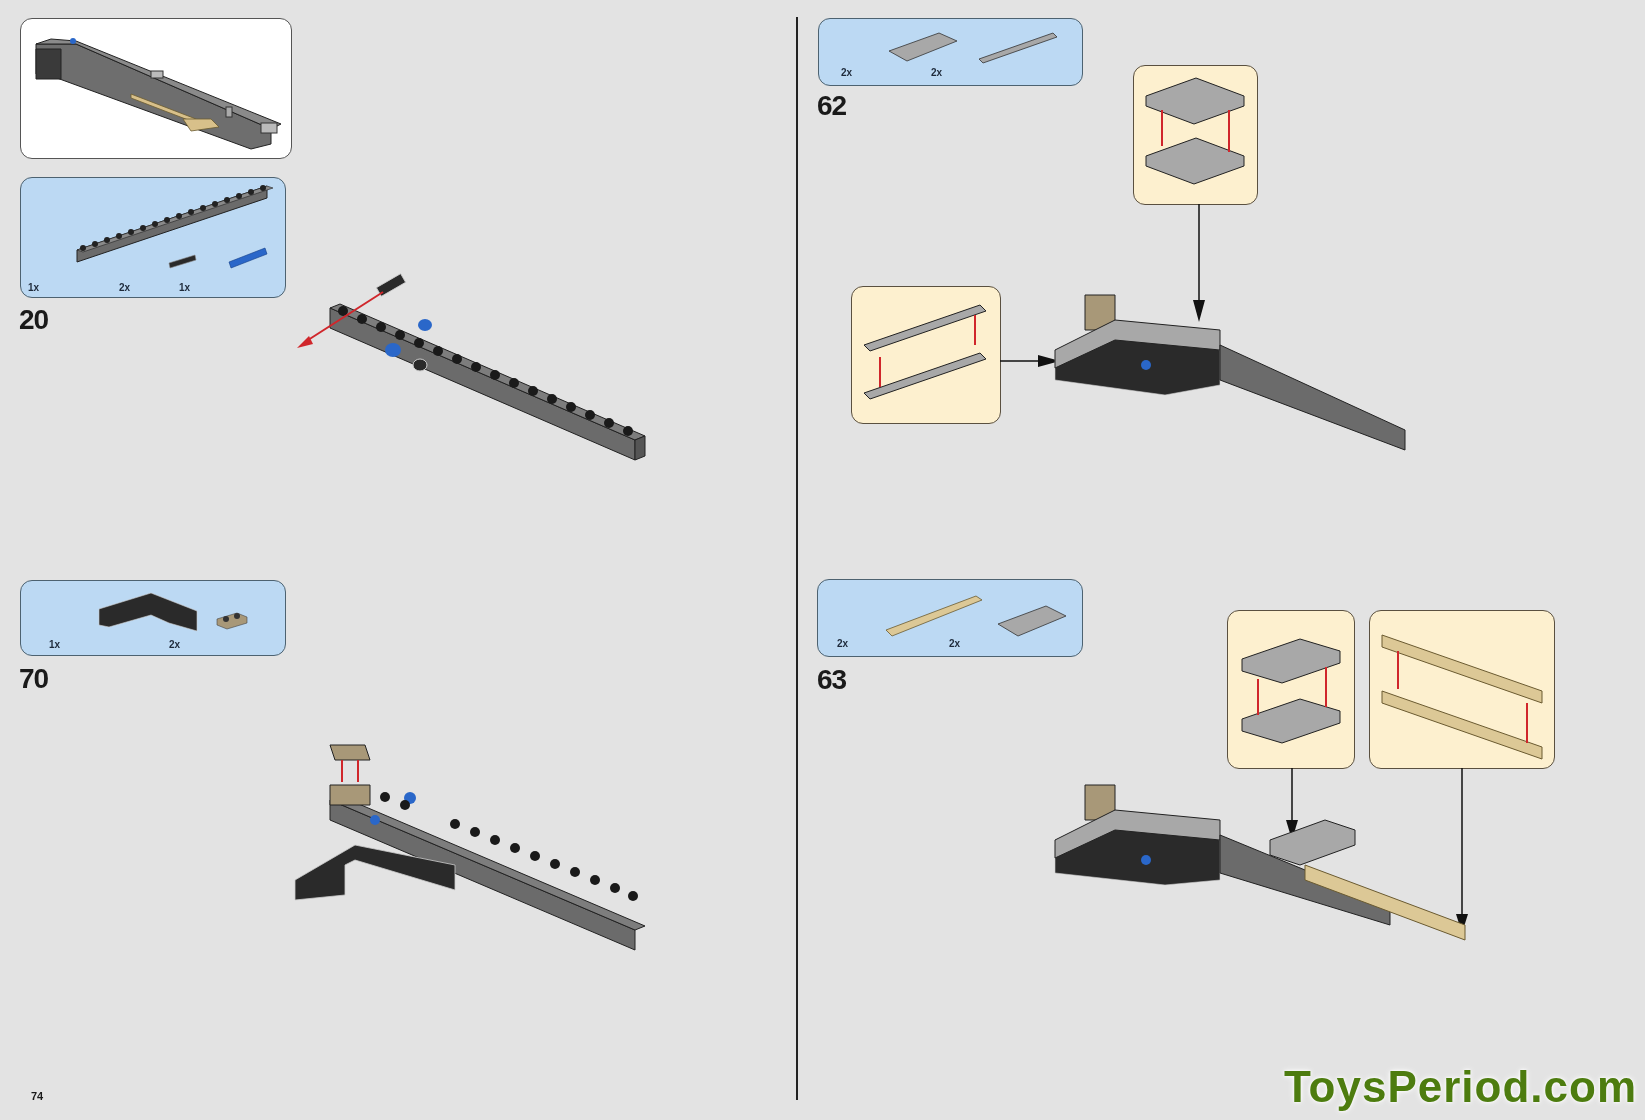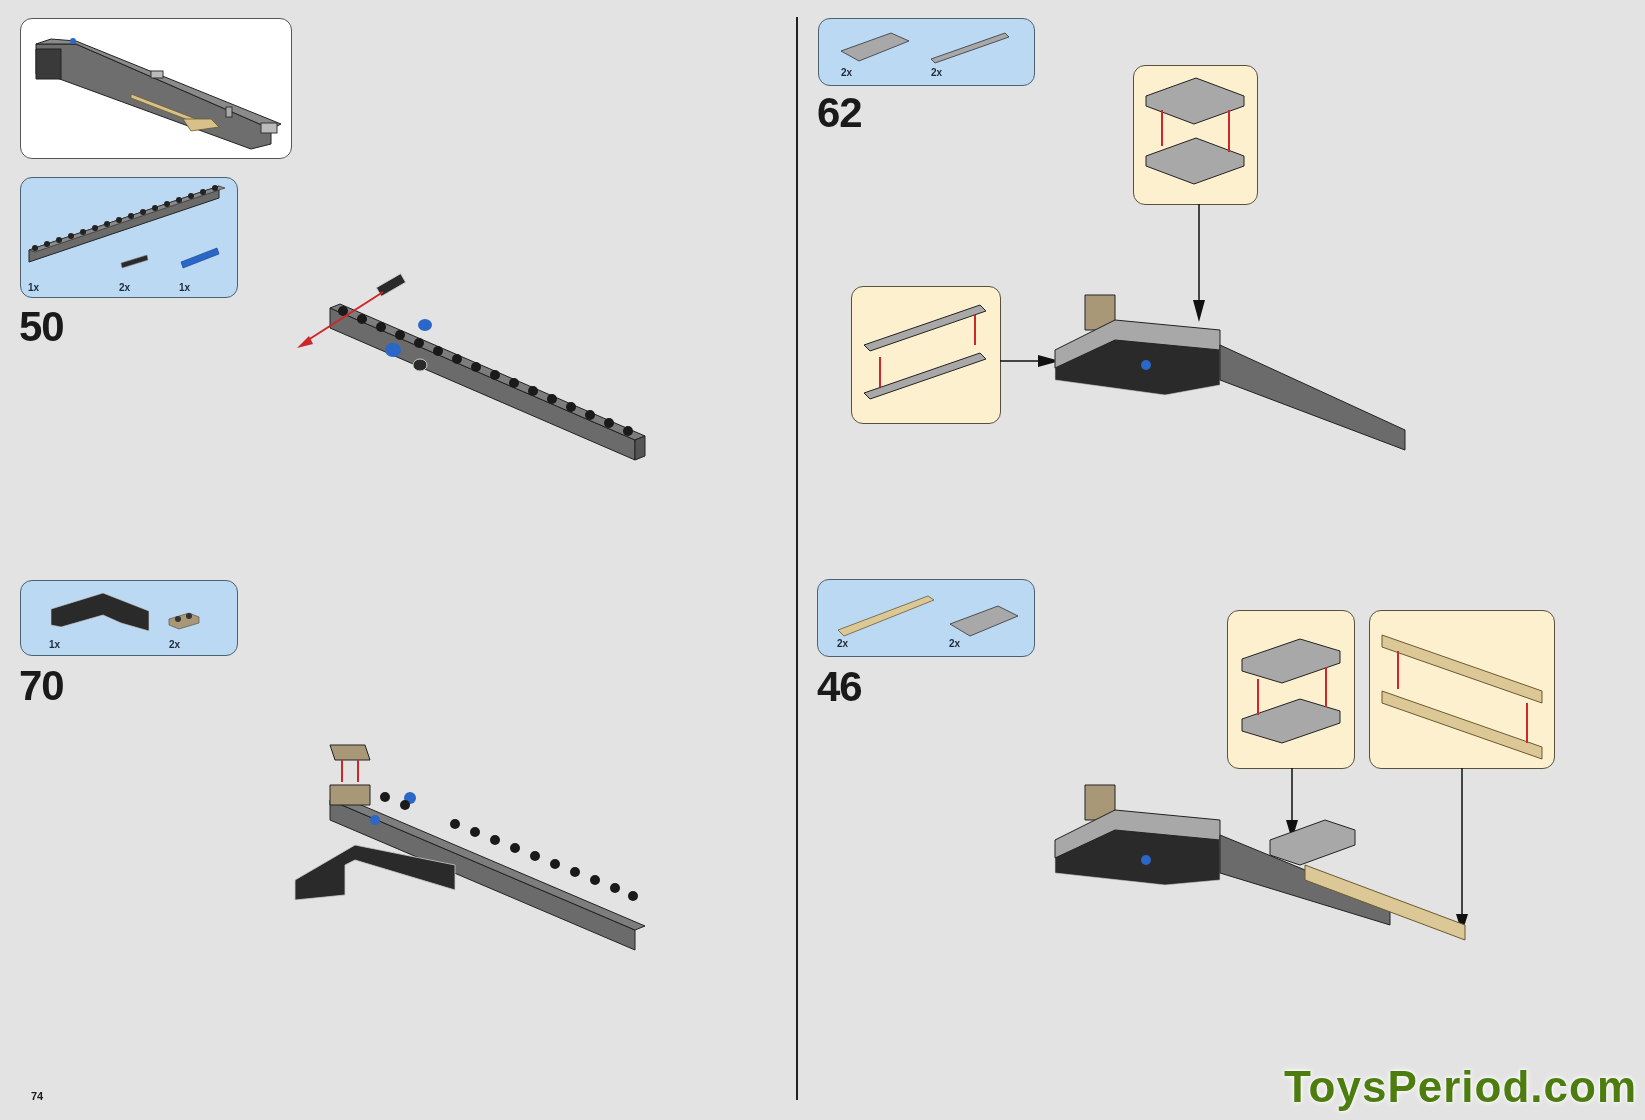--- a/index.html
+++ b/index.html
@@ -8,27 +8,27 @@
     background:#e3e3e3;
     font-family:"Liberation Sans", sans-serif;
     color:#1a1a1a;
   }
   .abs { position:absolute; }
   .overview-box {
     left:20px; top:18px; width:270px; height:139px;
     background:#ffffff; border:1.5px solid #555; border-radius:12px;
   }
   .parts-box {
-    background:#bcd9f3; border:1.5px solid #4d6270; border-radius:12px;
+    background:#bcd9f3; border:1.5px solid #4d6270; border-radius:12px;padding-left:48px;
   }
   .qty {
     position:absolute; font-size:10px; font-weight:bold; color:#1e2a3a;
   }
   .step-num {
-    font-size:42px; font-weight:bold; letter-spacing:-1px; line-height:1;
+    font-size:28px; font-weight:bold; letter-spacing:-1px; line-height:1;
   }
   .sub-box {
     background:#fdf0cf; border:1.5px solid #5a5040; border-radius:12px;
   }
   .divider {
     left:796px; top:17px; width:2px; height:1083px; background:#222;
   }
   .page-num { left:31px; top:1090px; font-size:11px; font-weight:bold; }
   .watermark {
     right:8px; top:1062px; font-size:44px; font-weight:bold;
@@ -76,21 +76,21 @@
         <circle cx="182" cy="14" r="3"></circle>
       <circle cx="194" cy="10" r="3"></circle>
     </g>
     <polygon points="100,85 126,77 127,82 101,90" fill="#2a2a2a" stroke="#888" stroke-width="0.6"></polygon>
     <polygon points="160,84 196,70 198,76 162,90" fill="#2a67c9" stroke="#123e86" stroke-width="0.6"></polygon>
   </svg>
   <span class="qty" style="left:7px; top:104px;">1x</span>
   <span class="qty" style="left:98px; top:104px;">2x</span>
   <span class="qty" style="left:158px; top:104px;">1x</span>
 </div>
-<div class="abs step-num" style="left:19px; top:306px;">50</div>
+<div class="abs step-num" style="left:19px; top:306px;">20</div>
 
 <svg style="left:295px; top:270px;" width="350" height="200">
   <polygon points="35,38 340,170 340,190 35,58" fill="#6b6b6b" stroke="#222"></polygon>
   <polygon points="35,38 45,34 350,166 340,170" fill="#7d7d7d" stroke="#222"></polygon>
   <polygon points="340,170 350,166 350,186 340,190" fill="#555" stroke="#222"></polygon>
   <g fill="#1a1a1a">
     <circle cx="48" cy="41" r="5"></circle>
       <circle cx="67" cy="49" r="5"></circle>
       <circle cx="86" cy="57" r="5"></circle>
     <circle cx="105" cy="65" r="5"></circle>
@@ -200,21 +200,21 @@
 </svg>
 
 <div class="abs parts-box" style="left:817px; top:579px; width:216px; height:76px;">
   <svg width="216" height="76">
     <polygon points="20,50 110,16 116,20 26,56" fill="#dcc896" stroke="#6a5a30" stroke-width="0.8"></polygon>
     <polygon points="132,44 180,26 200,36 152,56" fill="#a8a8a8" stroke="#333" stroke-width="0.8"></polygon>
   </svg>
   <span class="qty" style="left:19px; top:58px;">2x</span>
   <span class="qty" style="left:131px; top:58px;">2x</span>
 </div>
-<div class="abs step-num" style="left:817px; top:666px;">46</div>
+<div class="abs step-num" style="left:817px; top:666px;">63</div>
 
 <div class="abs sub-box" style="left:1227px; top:610px; width:126px; height:157px;">
   <svg width="126" height="157">
     <polygon points="14,48 72,28 112,40 112,52 54,72 14,60" fill="#a8a8a8" stroke="#222"></polygon>
     <polygon points="14,108 72,88 112,100 112,112 54,132 14,120" fill="#a8a8a8" stroke="#222"></polygon>
     <line x1="30" y1="68" x2="30" y2="104" stroke="#d0262b" stroke-width="2"></line>
     <line x1="98" y1="56" x2="98" y2="96" stroke="#d0262b" stroke-width="2"></line>
   </svg>
 </div>
 <div class="abs sub-box" style="left:1369px; top:610px; width:184px; height:157px;">

